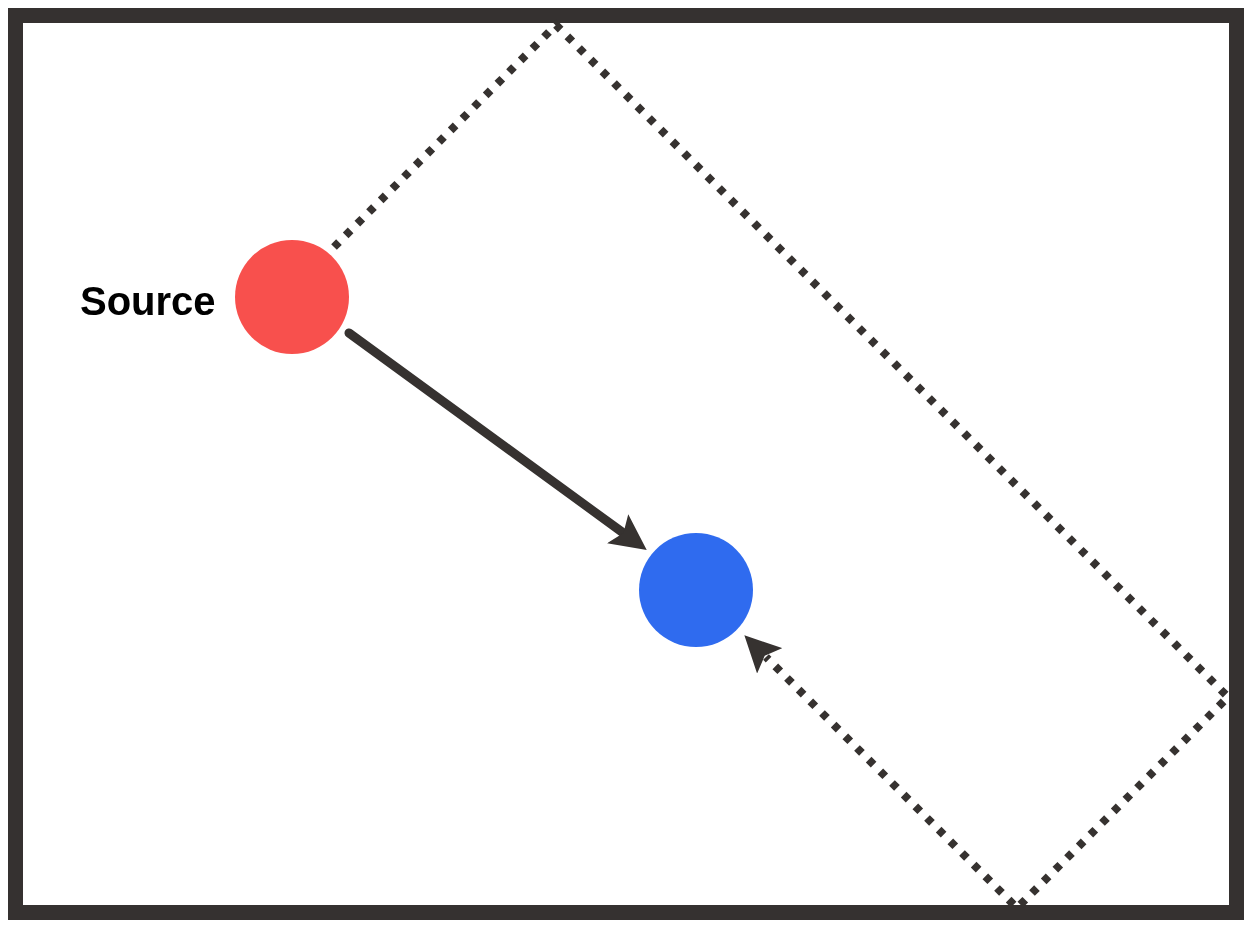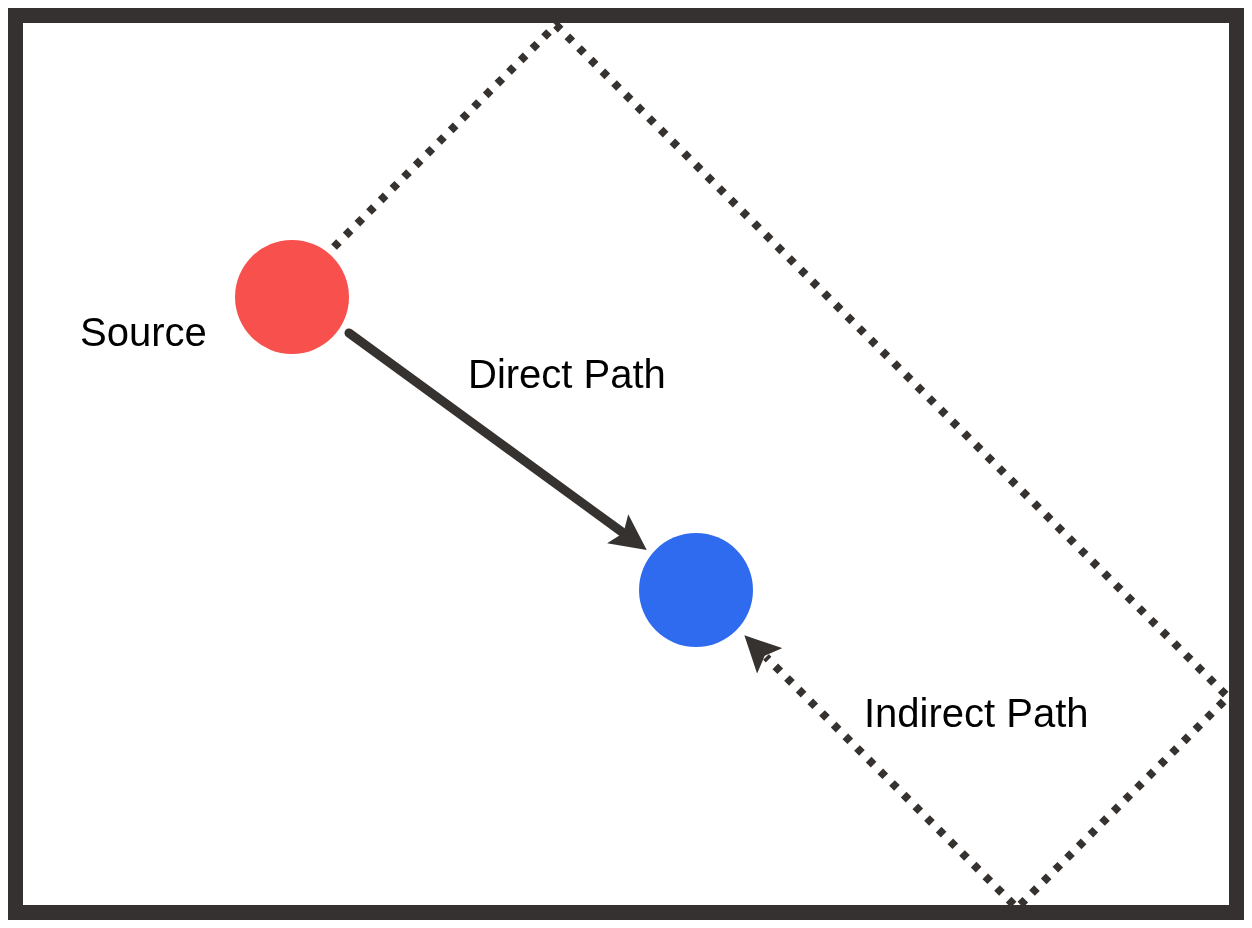--- a/index.html
+++ b/index.html
@@ -24,22 +24,21 @@
     display: block;
   }
   .label {
     position: absolute;
     font-size: 40px;
     line-height: 1;
     color: #000000;
     white-space: nowrap;
   }
   .label.bold {
-    font-weight: normal;
-    margin-top: 31px;
+    font-weight: bold;
   }
   #source-label   { left: 80px;  top: 281px; }
   #listener-label { left: 469px; top: 609px; }
   #direct-label   { left: 468px; top: 354px; }
   #indirect-label { left: 864px; top: 693px; }
 </style>
 </head>
 <body>
 
 <div class="stage">
@@ -60,17 +59,15 @@
 
     <line x1="349" y1="333" x2="622" y2="532" stroke-width="9" stroke-linecap="round" marker-end="url(#arrow-solid)" stroke="#363230"></line>
 
     <circle cx="292" cy="297" r="57" fill="#f8504d"></circle>
     <circle cx="696" cy="590" r="57" fill="#2f6bef"></circle>
   </svg>
 
   <div class="label bold" id="source-label">Source</div>
 
 
-  <div class="label" id="direct-label">Direct Path</div>
 
-  <div class="label" id="indirect-label">Indirect Path</div>
 
 </div>
 
 </body></html>

